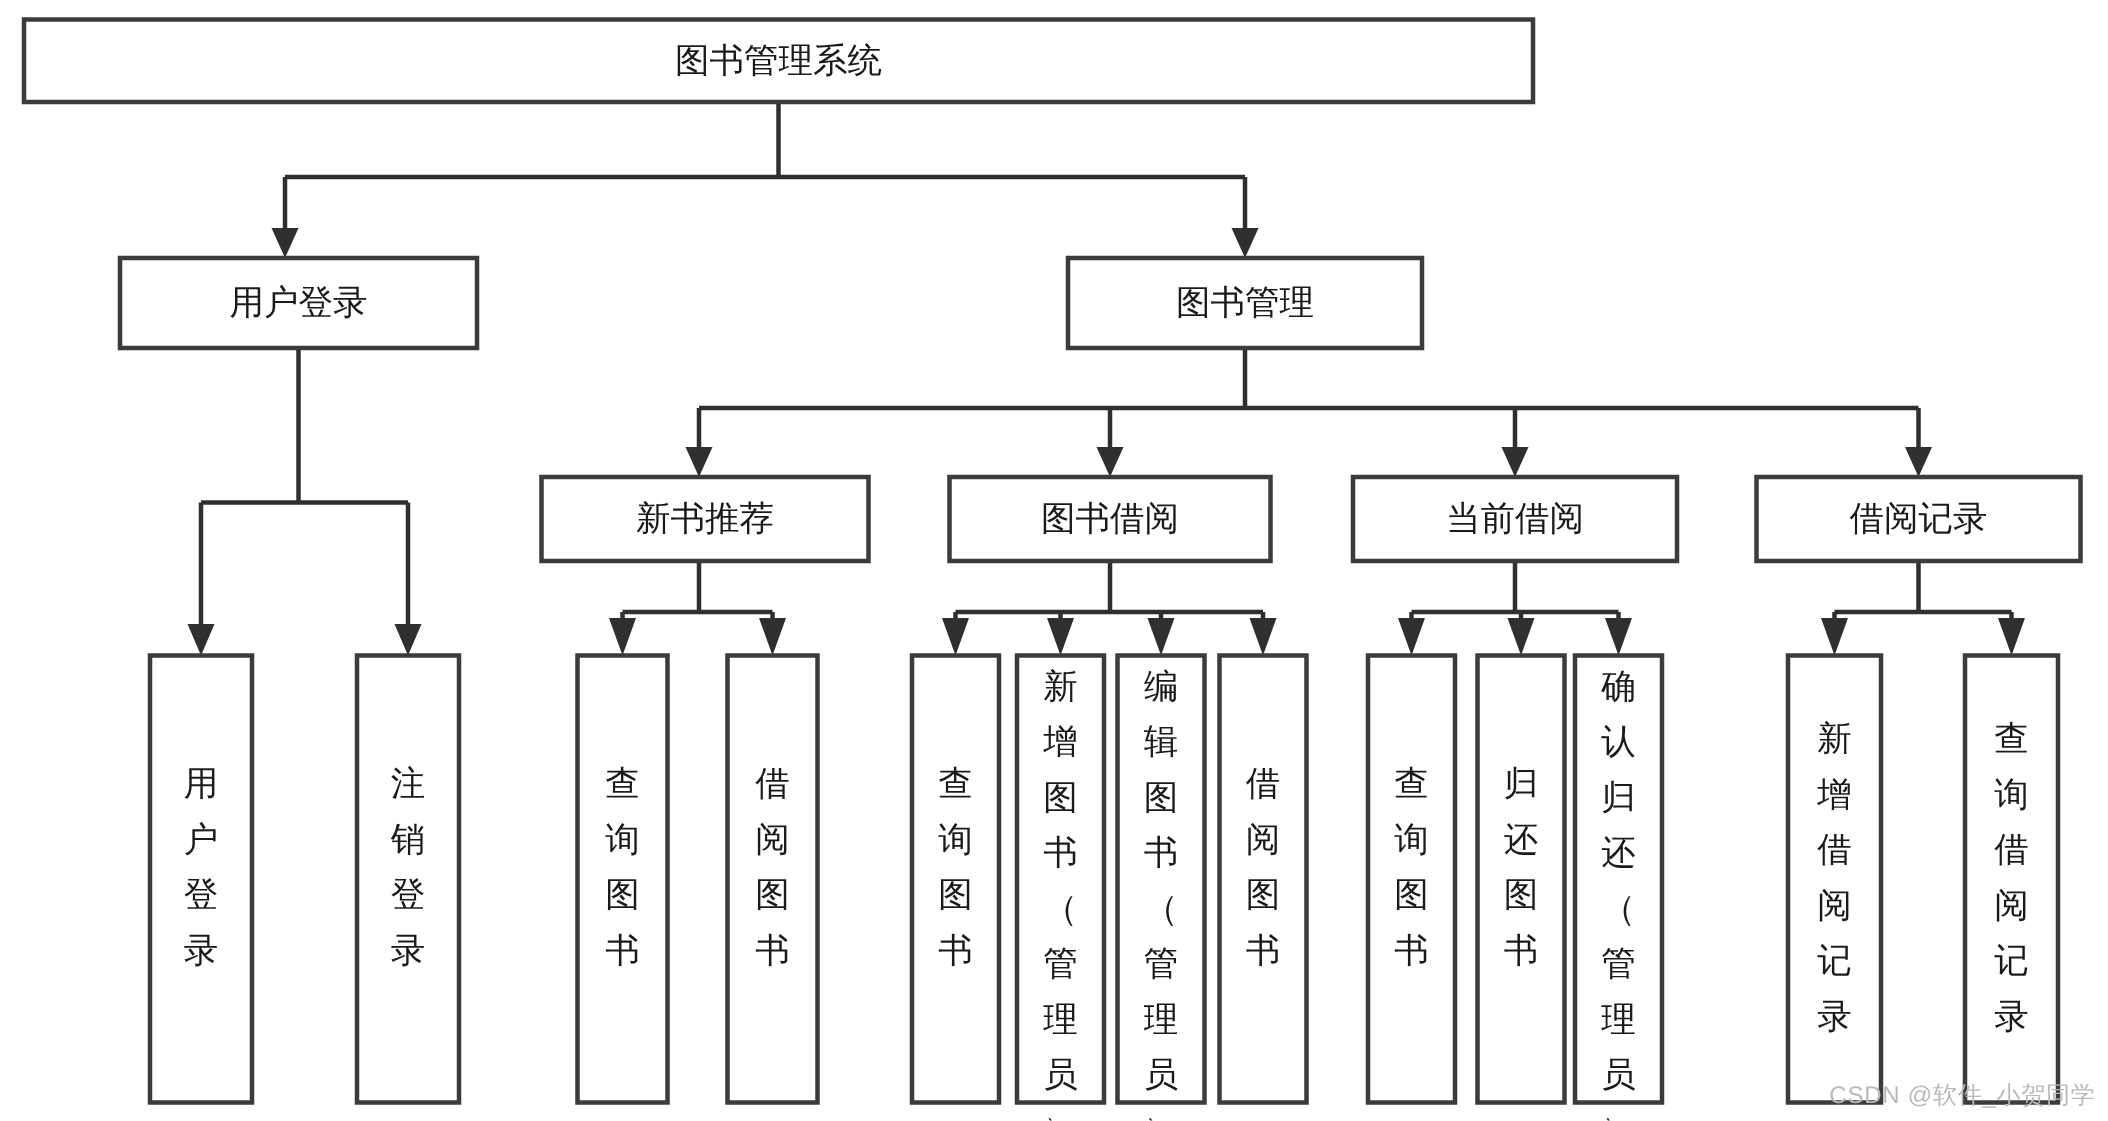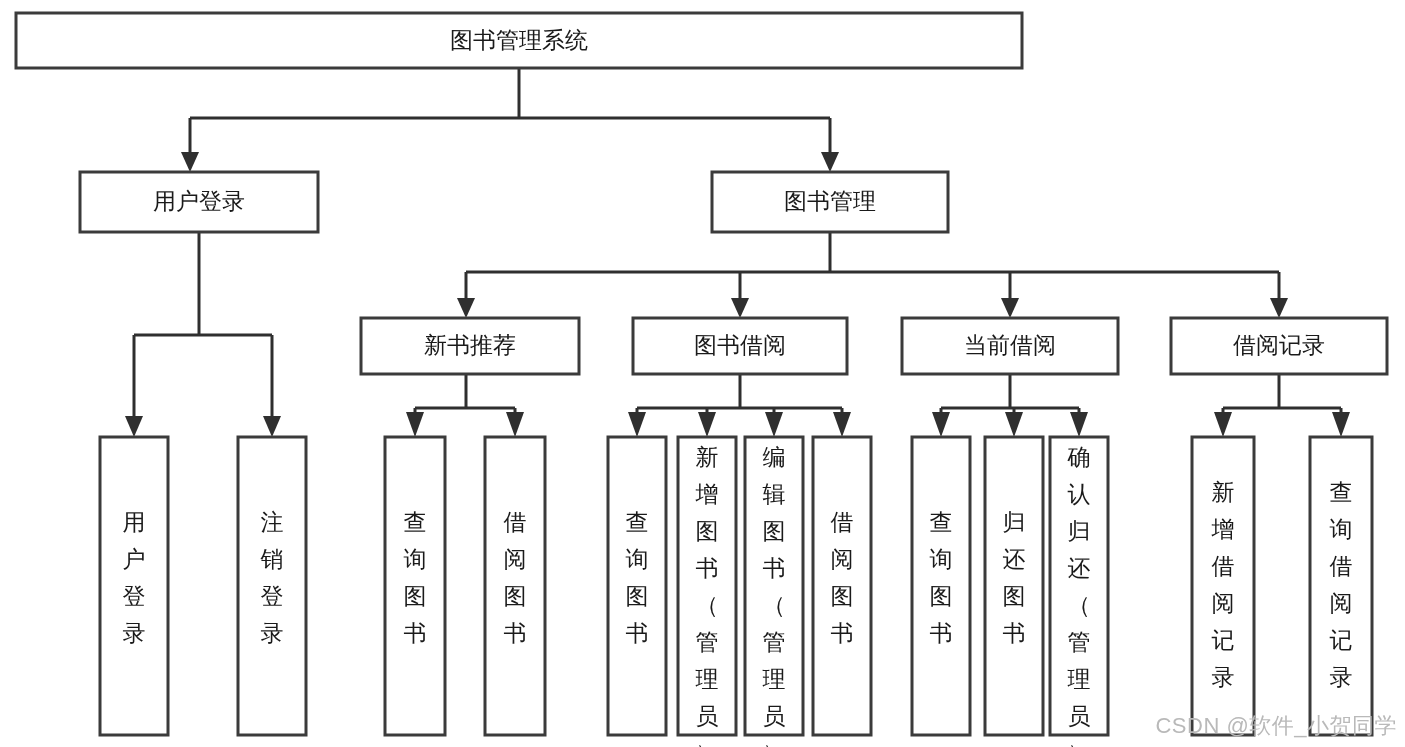--- a/index.html
+++ b/index.html
@@ -51,21 +51,21 @@
   }
   .arrow-head {
     fill: #2f2f2f;
     stroke: none;
   }
   .watermark {
     position: absolute;
     right: 8px;
     bottom: 4px;
     font-family: "Liberation Sans", "DejaVu Sans", sans-serif;
-    font-size: 22px;
+    font-size: 16px;
     color: #b9b9b9;
     white-space: nowrap;
     letter-spacing: 0.5px;
     text-align: right;
   }
 </style>
 </head>
 <body>
 
 <div id="diagram-root">

